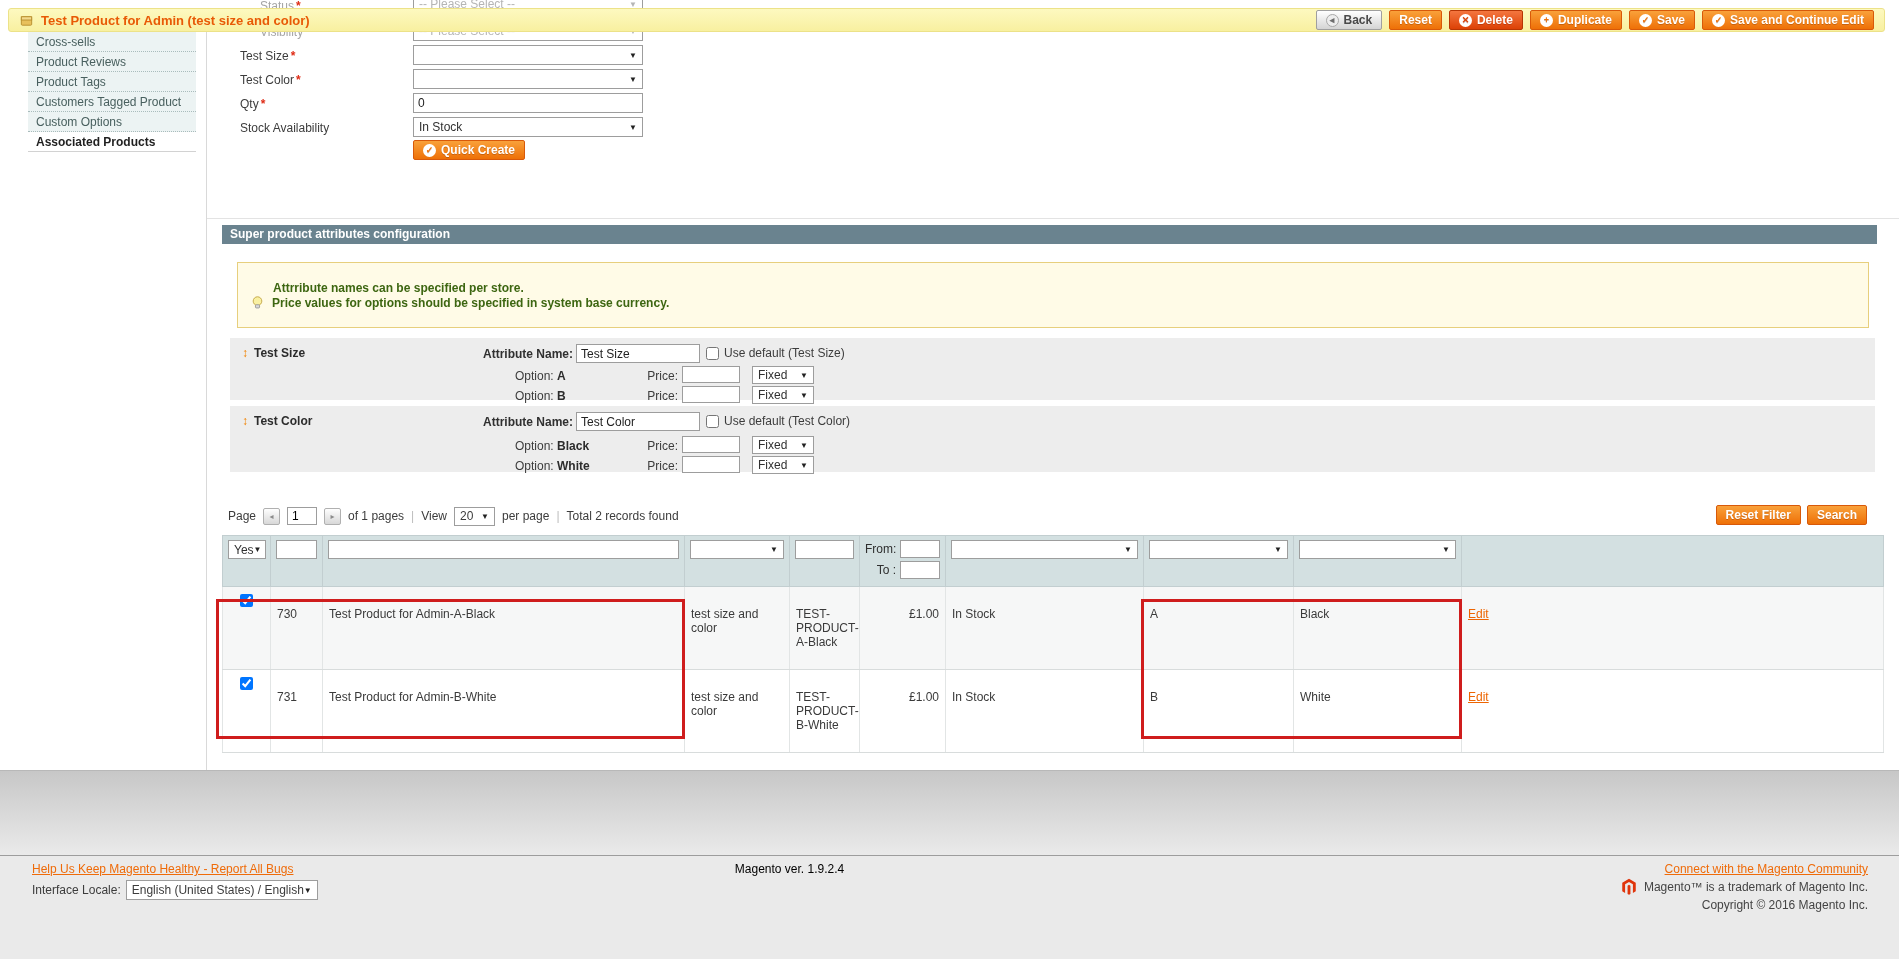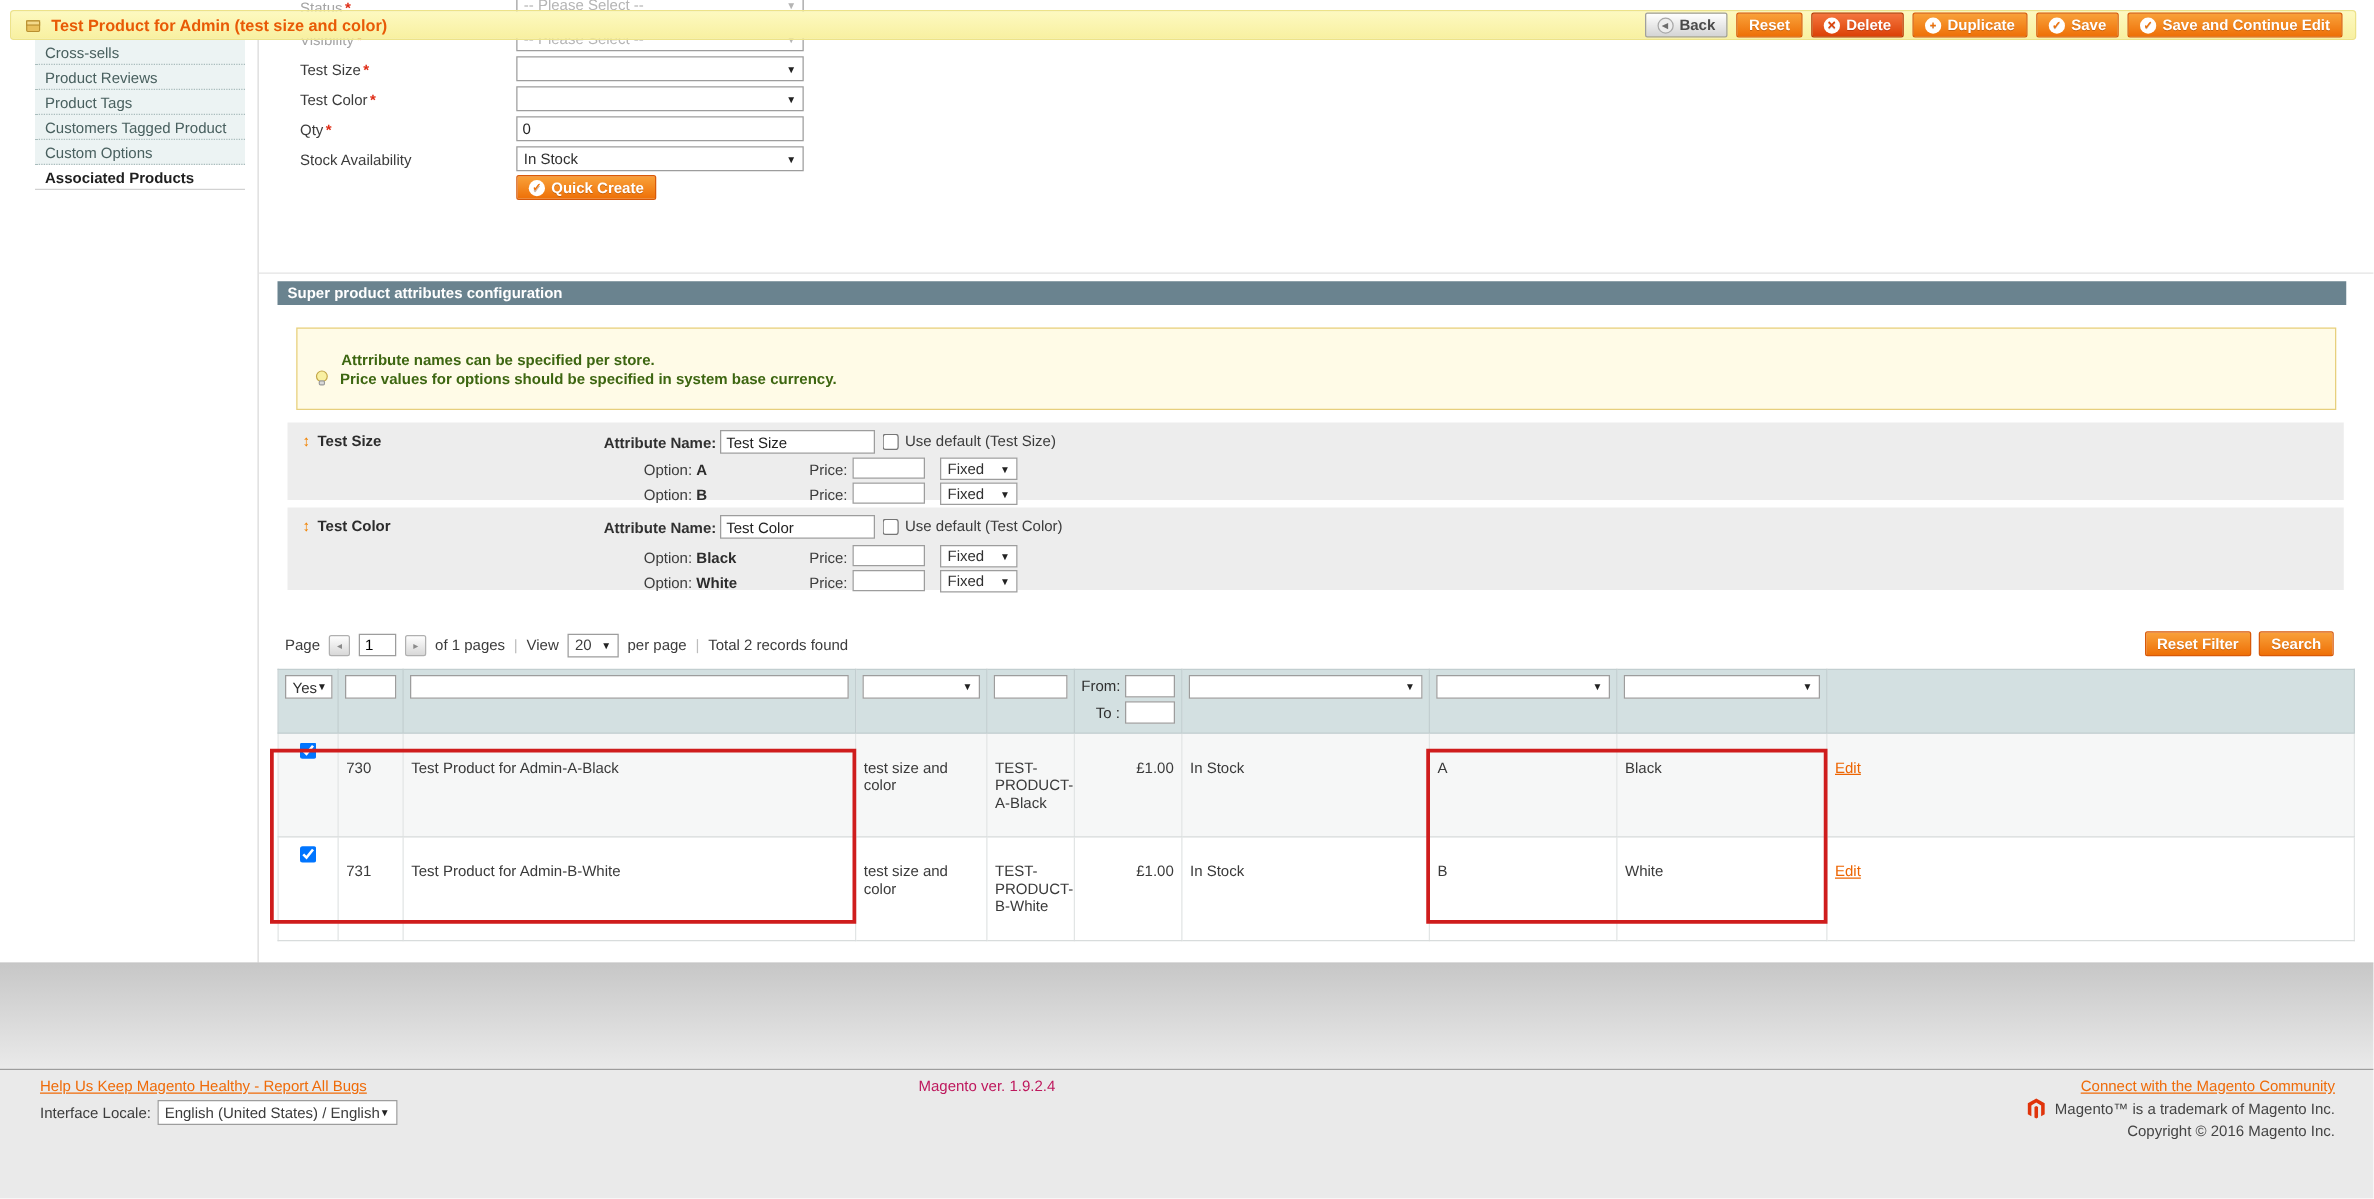--- a/index.html
+++ b/index.html
@@ -32,21 +32,21 @@
   .side-item { height:20px; line-height:20px; padding-left:8px; background:#ecf3f3;
     border-bottom:1px dotted #a9bcbc; color:#49605f; cursor:pointer; }
   .side-item.active { background:#fff; color:#1f1f1f; font-weight:bold; border-bottom:1px solid #d2d2d2; }
 
   
   .vline { position:absolute; left:206px; top:32px; width:1px; height:738px; background:#d9d9d9; }
   .hline { position:absolute; left:207px; top:218px; width:1692px; height:1px; background:#e3e3e3; }
 
   
   .f-label { position:absolute; left:240px; width:165px; color:#3c3c3c; z-index:1; }
-  .f-label.dim, .dim { color:#a5a5a5; }
+  .f-label.dim, .dim { color:#a5a5a5;margin-left:20px; }
   .req { color:#df2c16; font-weight:bold; margin-left:2px; }
   .f-field { position:absolute; left:413px; width:230px; z-index:1; }
   .sel { height:20px; border:1px solid #9d9d9d; background:#fff; display:flex; align-items:center;
     justify-content:space-between; padding:0 5px; width:100%; cursor:pointer; }
   .sel .arrow { font-size:8px; color:#222; }
   .sel.dimsel { color:#b5b5b5; }
   .sel.dimsel .arrow { color:#b5b5b5; }
   input.txt { height:20px; border:1px solid #9d9d9d; padding:0 4px; width:100%;
     font:12px "Liberation Sans",sans-serif; color:#222; background:#fff; }
 
@@ -118,21 +118,21 @@
   .redbox.right { left:1141px; top:599px; width:321px; height:140px; }
 
   
   .band { position:absolute; left:0; top:770px; width:1899px; height:85px;
     background:linear-gradient(#c7c7c7,#eaeaea); border-top:1px solid #b8b8b8; }
   .f-line { position:absolute; left:0; top:855px; width:1899px; height:1px; background:#9d9d9d; }
   .f-area { position:absolute; left:0; top:856px; width:1899px; height:103px; background:#eaeaea; }
   .f-help { position:absolute; left:32px; top:862px; color:#ef6b09; text-decoration:underline; cursor:pointer; }
   .f-locale { position:absolute; left:32px; top:880px; display:flex; align-items:center; gap:5px; color:#3c3c3c; }
   .f-locale-sel { width:192px; }
-  .f-version { position:absolute; left:0; top:862px; width:1579px; text-align:center; color:#be185d; }
+  .f-version { position:absolute; left:0; top:862px; width:1579px; text-align:center; color:#000000; }
   .f-community { position:absolute; right:31px; top:862px; color:#ef6b09; text-decoration:underline; cursor:pointer; }
   .f-trademark { position:absolute; right:31px; top:878px; display:flex; align-items:center; gap:6px; color:#444; }
   .f-copyright { position:absolute; right:31px; top:898px; color:#444; }
 </style>
 </head>
 <body>
 
 <div class="page">
 
   <div class="f-label dim" style="top:-1px">

